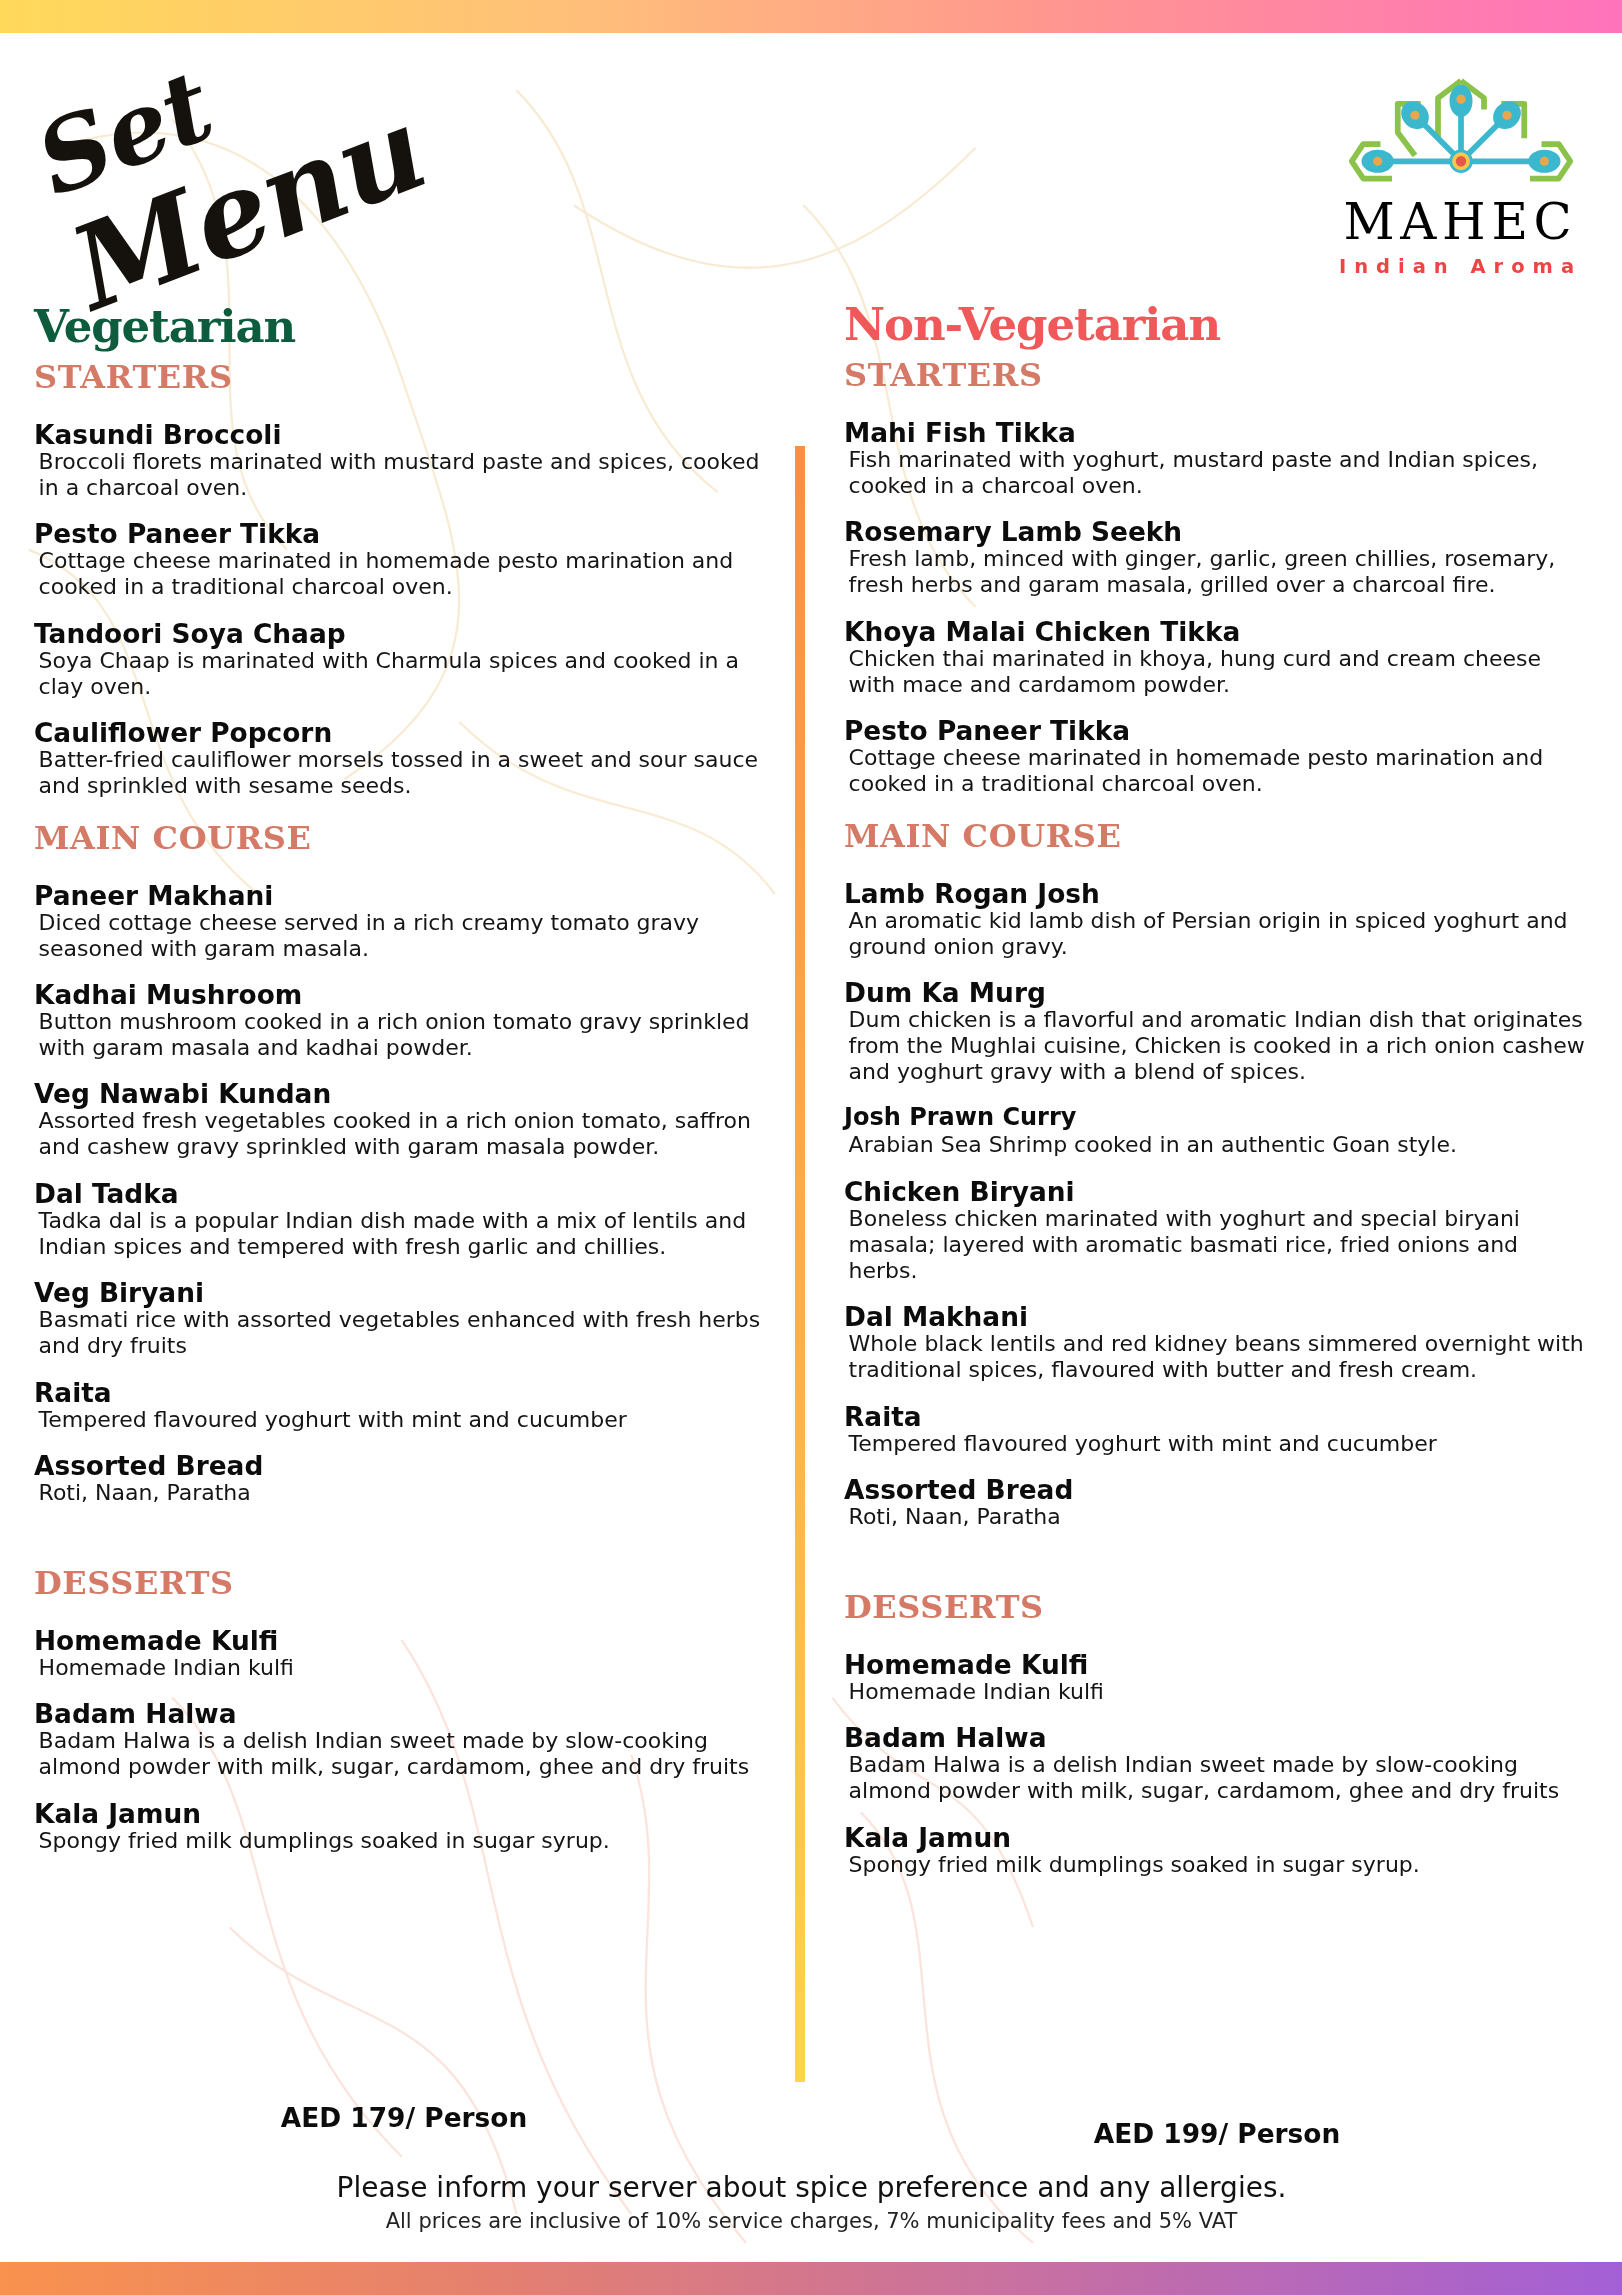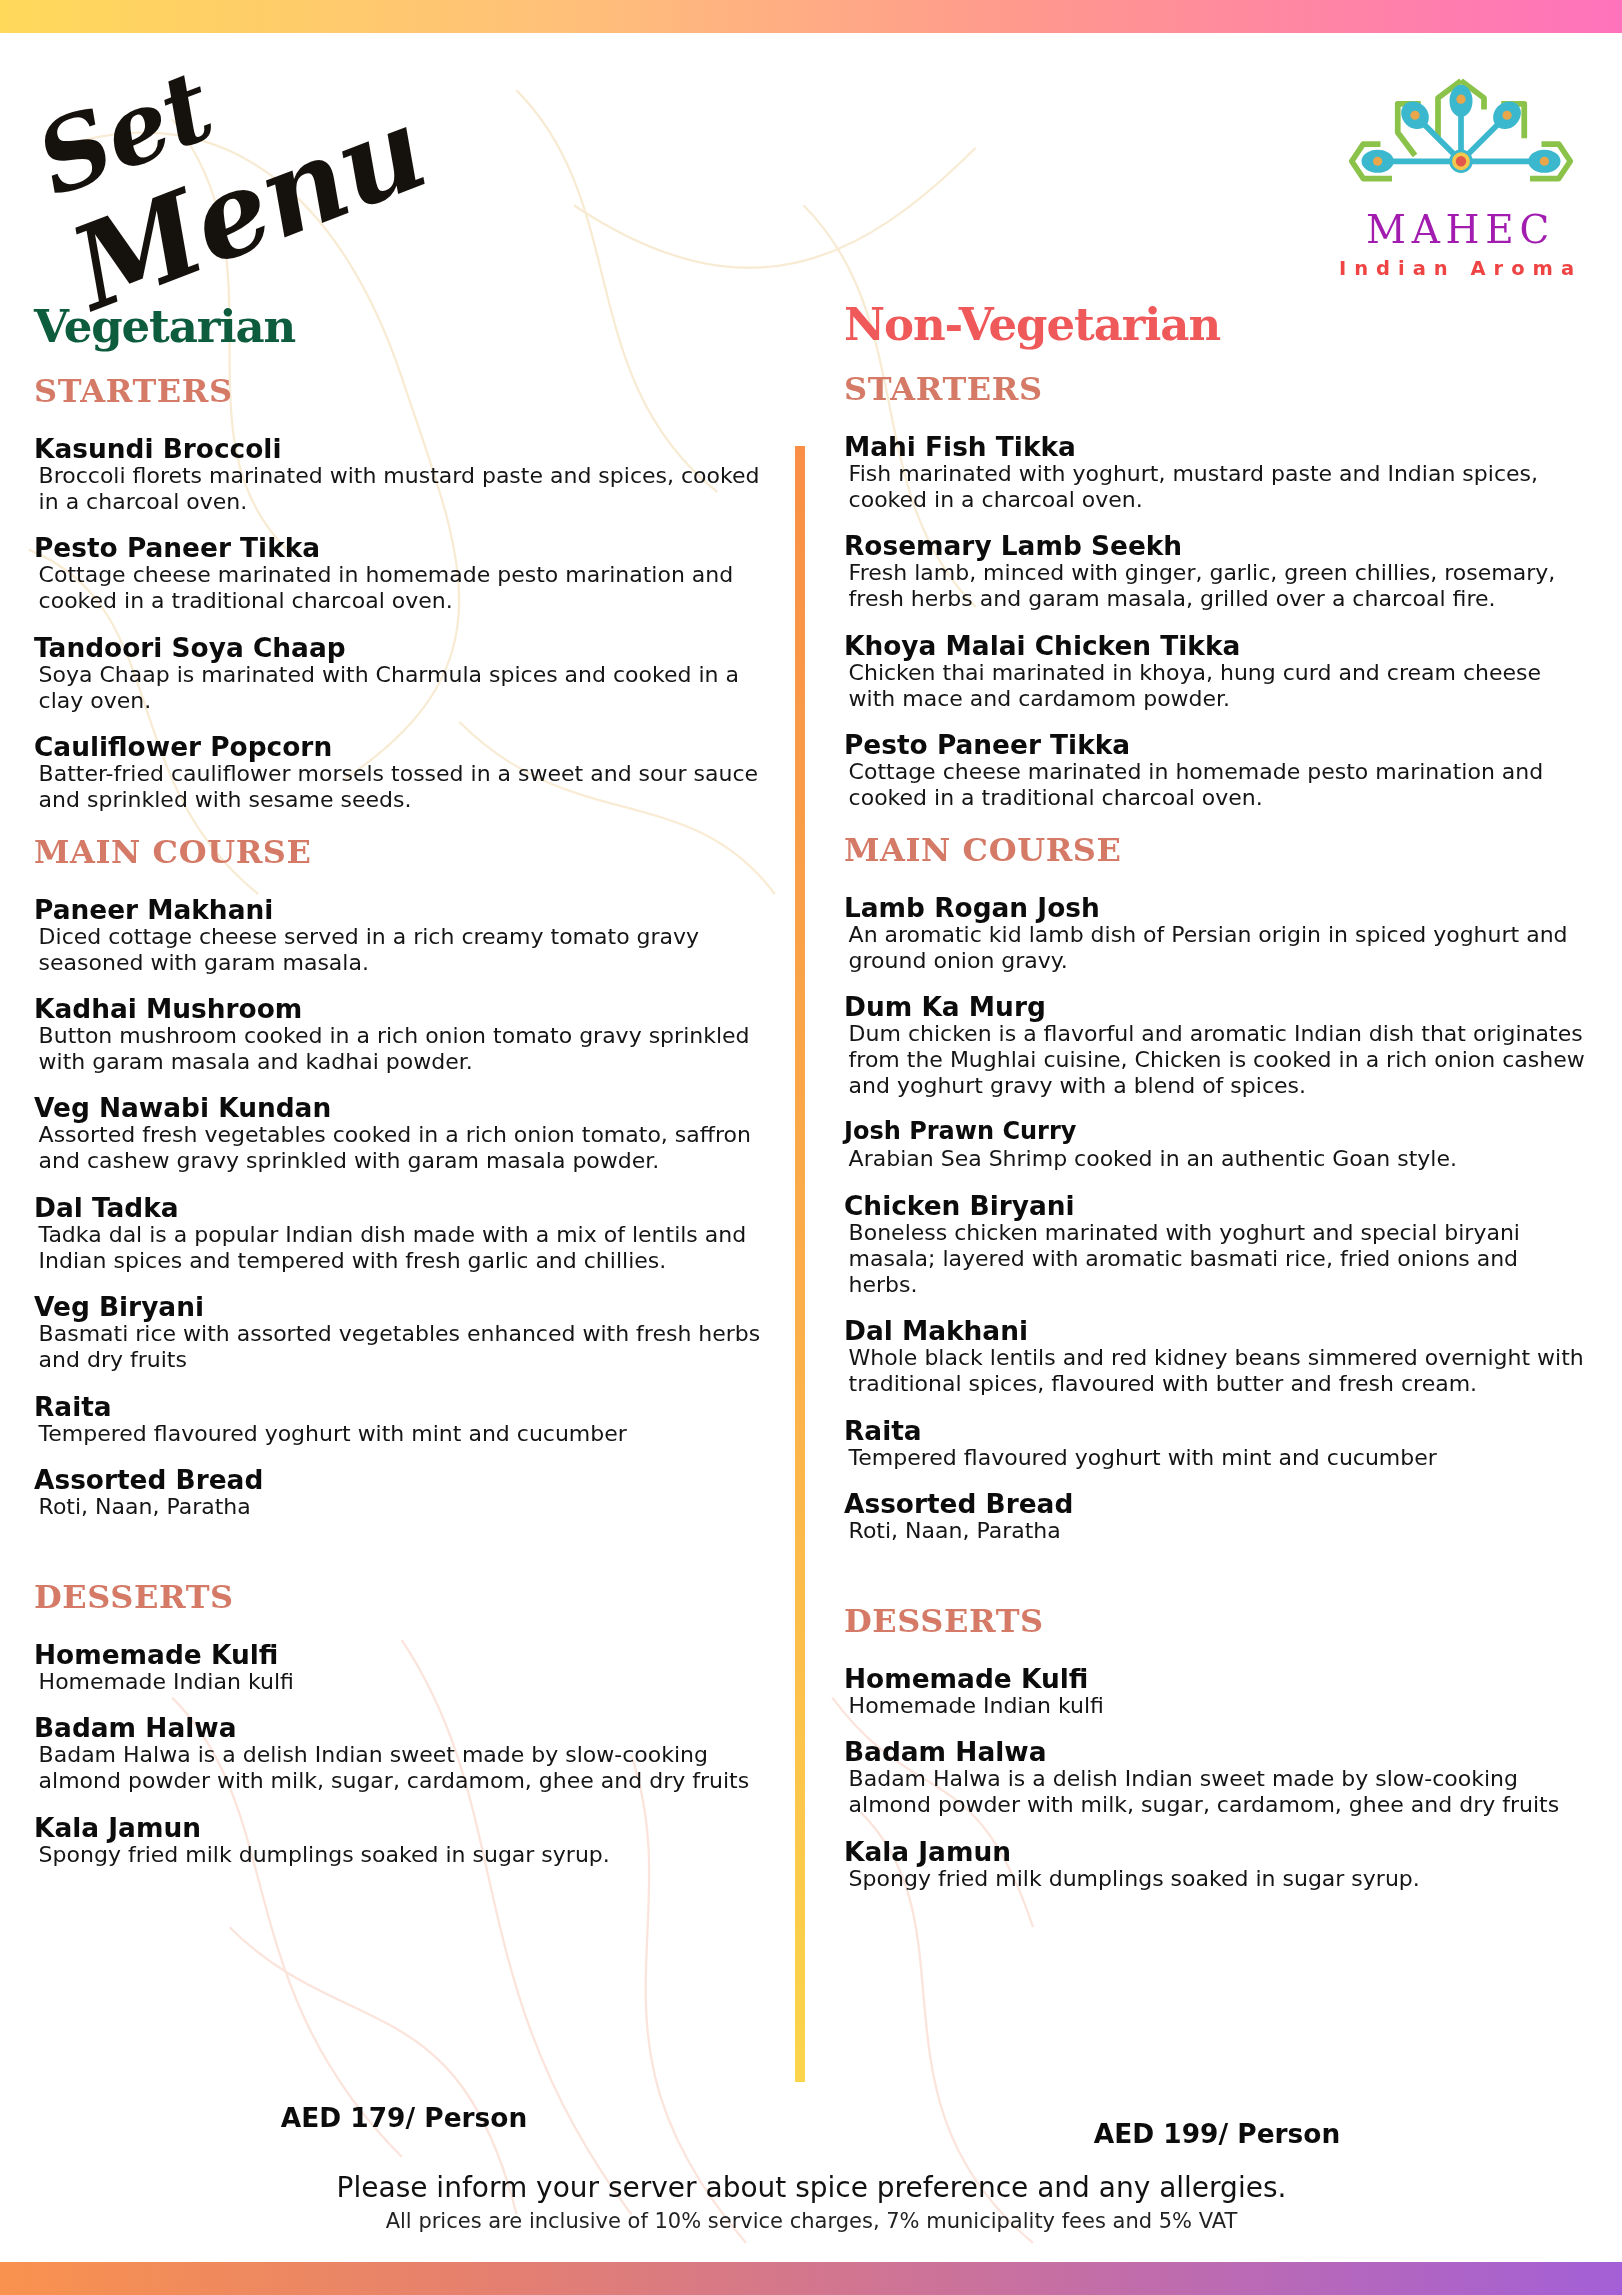--- a/index.html
+++ b/index.html
@@ -6,30 +6,30 @@
   body { width: 1623px; height: 2295px; position: relative; overflow: hidden; background: #ffffff; font-family: "DejaVu Sans", sans-serif; }
   .top-bar { position: absolute; left: 0; top: 0; width: 1623px; height: 33px; background: linear-gradient(90deg, #FFD95A 0%, #FFC079 35%, #FF968F 65%, #FF72BC 100%); }
   .bottom-bar { position: absolute; left: 0; top: 2262px; width: 1623px; height: 33px; background: linear-gradient(90deg, #F9924E 0%, #E5806F 30%, #C66FA4 65%, #A35FD6 100%); }
   .bg-art { position: absolute; left: 0; top: 33px; width: 1623px; height: 2230px; pointer-events: none; }
   .title-wrap { position: absolute; left: 40px; top: 69px; width: 402px; height: 275px; }
   .title-line { position: absolute; font-family: "DejaVu Serif", serif; font-weight: bold; font-style: italic; color: #15110d; transform-origin: left bottom; transform: rotate(-21deg); white-space: nowrap; letter-spacing: -1.1px; }
   .title-set { left: 23px; top: 34px; font-size: 98px; }
   .title-menu { left: 63px; top: 132px; font-size: 115px; }
   .logo { position: absolute; left: 1337px; top: 75px; width: 247px; height: 207px; text-align: center; }
   .logo svg { display: block; margin: 0 auto; }
-  .logo-name { font-family: "DejaVu Serif", serif; font-size: 39px; letter-spacing: 5.7px; color: #a21caf; line-height: 1; margin-top: 20px; }
+  .logo-name { font-family: "DejaVu Serif", serif; font-size: 50px; letter-spacing: 5.7px; color: #000000; line-height: 1; margin-top: 7px; }
   .logo-sub { font-family: "DejaVu Sans", sans-serif; font-weight: bold; font-size: 19.5px; letter-spacing: 8px; color: #ef4444; margin-top: 8px; }
   .divider { position: absolute; left: 795px; top: 446px; width: 10.3px; height: 1636px; background: linear-gradient(180deg, #F98F45 0%, #FBB04A 55%, #FDD54A 100%); }
   .col { position: absolute; }
   .col-veg { left: 34px; width: 740px; top: 298px; }
   .col-nonveg { left: 844px; width: 746px; top: 296px; }
   .col-heading { font-family: "DejaVu Serif", serif; font-weight: bold; font-size: 45px; line-height: 57px; letter-spacing: -1.1px; }
   .veg-heading { color: #0E5C3E; }
   .nonveg-heading { color: #F0595A; }
-  .section-heading { font-family: "DejaVu Serif", serif; font-weight: bold; font-size: 32px; color: #D47A66; letter-spacing: 0.6px; line-height: 40px; margin-top: 16px; margin-bottom: 23px; }
+  .section-heading { font-family: "DejaVu Serif", serif; font-weight: bold; font-size: 32px; color: #D47A66; letter-spacing: 0.6px; line-height: 40px; margin-top: 2px; margin-bottom: 23px; }
   .item { margin-bottom: 18.4px; }
   .item-name { font-family: "DejaVu Sans", sans-serif; font-weight: bold; font-size: 26.4px; color: #0c0c0c; line-height: 29px; }
   .item-desc { font-family: "DejaVu Sans", sans-serif; font-size: 22px; color: #151515; line-height: 26px; padding: 0 4.6px; }
   .dessert-block { margin-top: 57px; }
   .price { font-family: "DejaVu Sans", sans-serif; font-weight: bold; font-size: 26.4px; color: #0c0c0c; position: absolute; width: 100%; text-align: center; }
   .footer { position: absolute; left: 0; width: 1623px; text-align: center; font-family: "DejaVu Sans", sans-serif; color: #111; }
   .footer-1 { top: 2171px; font-size: 28px; }
   .footer-2 { top: 2209px; font-size: 21px; color: #222; text-align: center; }
 </style>
 </head>

